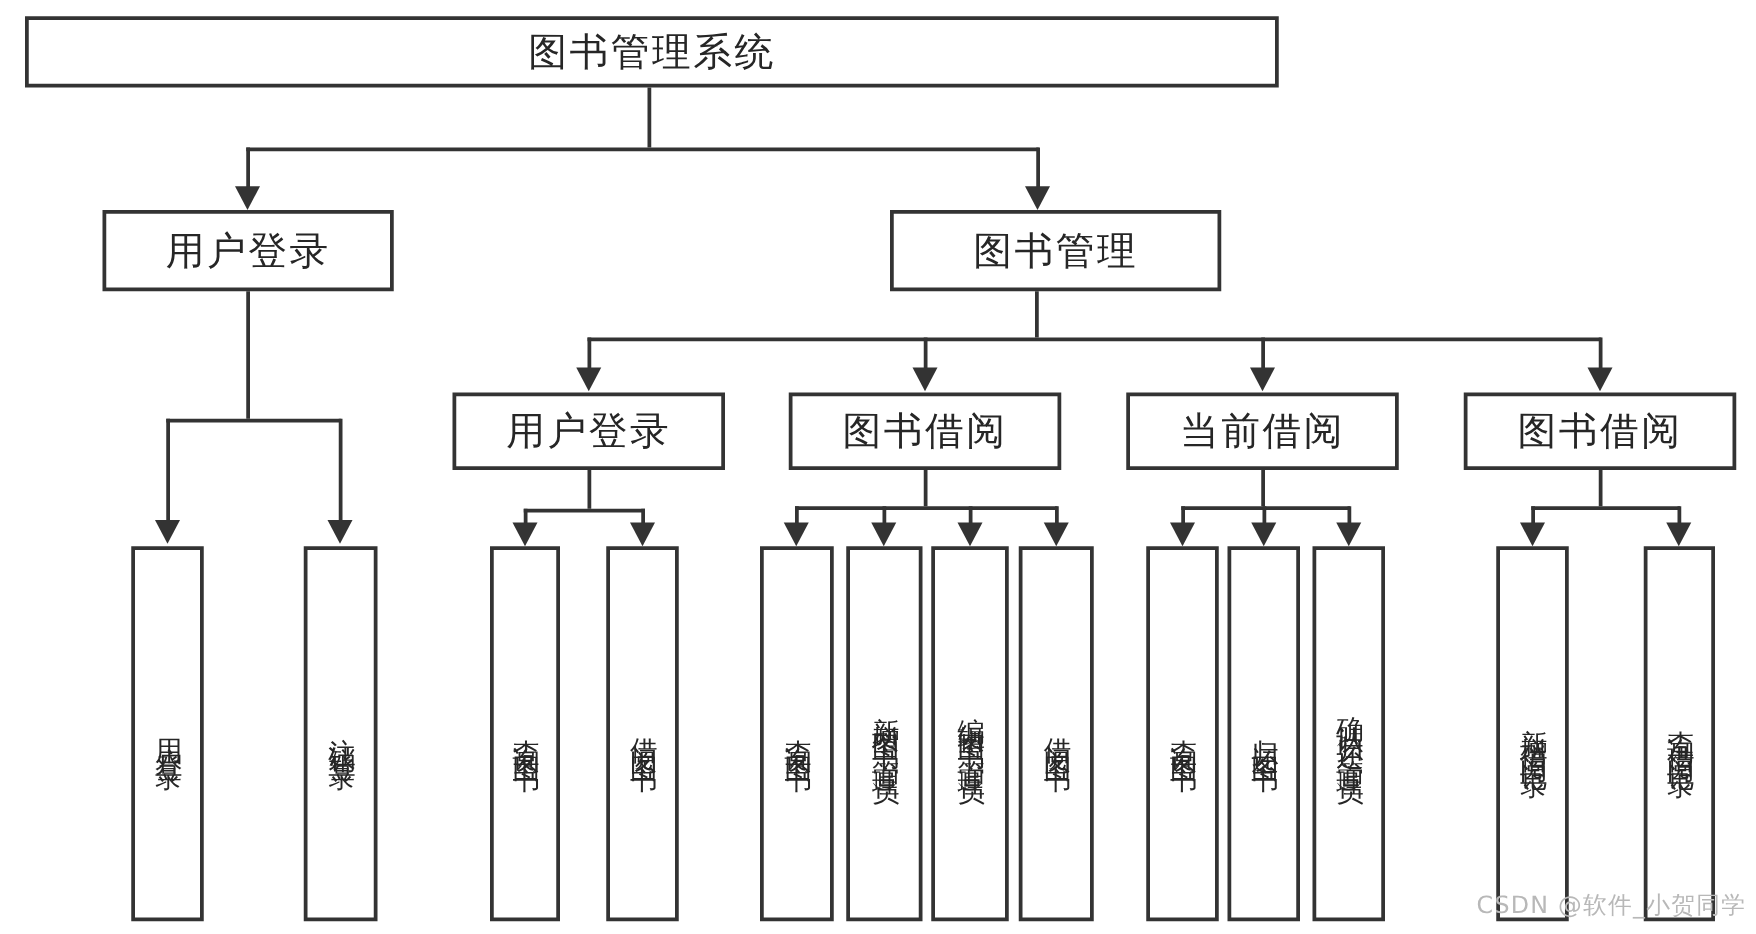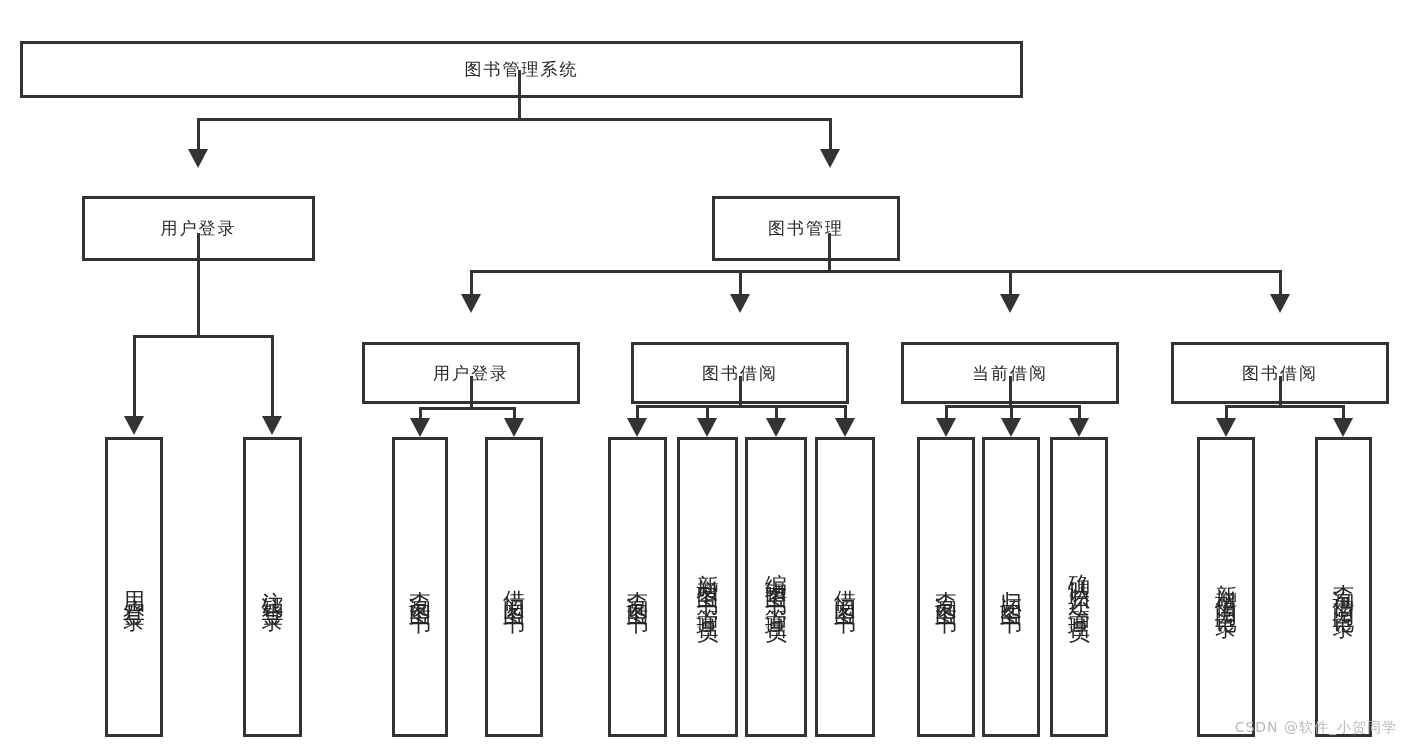--- a/index.html
+++ b/index.html
@@ -18,21 +18,21 @@
     overflow:hidden;
   }
   .box{
     position:absolute;
     background:var(--box-fill);
     border:3px solid var(--line);
     box-sizing:border-box;
     display:flex;align-items:center;justify-content:center;
     color:var(--text);
   }
-  .box.h{font-size:17px;letter-spacing:2px;margin-top:28px;}
+  .box.h{font-size:31px;letter-spacing:2px;}
   .leaf{
     position:absolute;top:437px;height:300px;
     background:var(--box-fill);
     border:3px solid var(--line);
     box-sizing:border-box;
     display:flex;align-items:center;justify-content:center;
     color:var(--text);
   }
   .leaf span{
     writing-mode:vertical-rl;
@@ -46,21 +46,21 @@
   .vline{position:absolute;width:3px;background:var(--line);}
   .hline{position:absolute;height:3px;background:var(--line);}
   .arrow{
     position:absolute;width:0;height:0;
     border-left:10px solid transparent;
     border-right:10px solid transparent;
     border-top:19px solid var(--line);
   }
   .watermark{
     position:absolute;right:8px;bottom:10px;
-    font-size:14px;color:var(--watermark);
+    font-size:19px;color:var(--watermark);
     letter-spacing:1px;
   }
 </style>
 </head>
 <body>
 
 <div class="canvas">
 
   <div class="box h" style="left:20px;top:13px;width:1003px;height:57px">
     <span>图书管理系统</span>
@@ -69,21 +69,21 @@
   <div class="vline" style="left:518px;top:70px;height:48px"></div>
   <div class="hline" style="left:197px;top:118px;width:634px"></div>
   <div class="vline" style="left:197px;top:118px;height:32px"></div>
   <div class="arrow" style="left:188px;top:149px"></div>
   <div class="vline" style="left:829px;top:118px;height:32px"></div>
   <div class="arrow" style="left:820px;top:149px"></div>
 
   <div class="box h" style="left:82px;top:168px;width:233px;height:65px">
     <span>用户登录</span>
   </div>
-  <div class="box h" style="left:712px;top:168px;width:188px;height:65px">
+  <div class="box h" style="left:712px;top:168px;width:265px;height:65px">
     <span>图书管理</span>
   </div>
 
   <div class="vline" style="left:197px;top:233px;height:102px"></div>
   <div class="hline" style="left:133px;top:335px;width:140px"></div>
   <div class="vline" style="left:133px;top:335px;height:82px"></div>
   <div class="arrow" style="left:124px;top:416px"></div>
   <div class="vline" style="left:271px;top:335px;height:82px"></div>
   <div class="arrow" style="left:262px;top:416px"></div>
 

